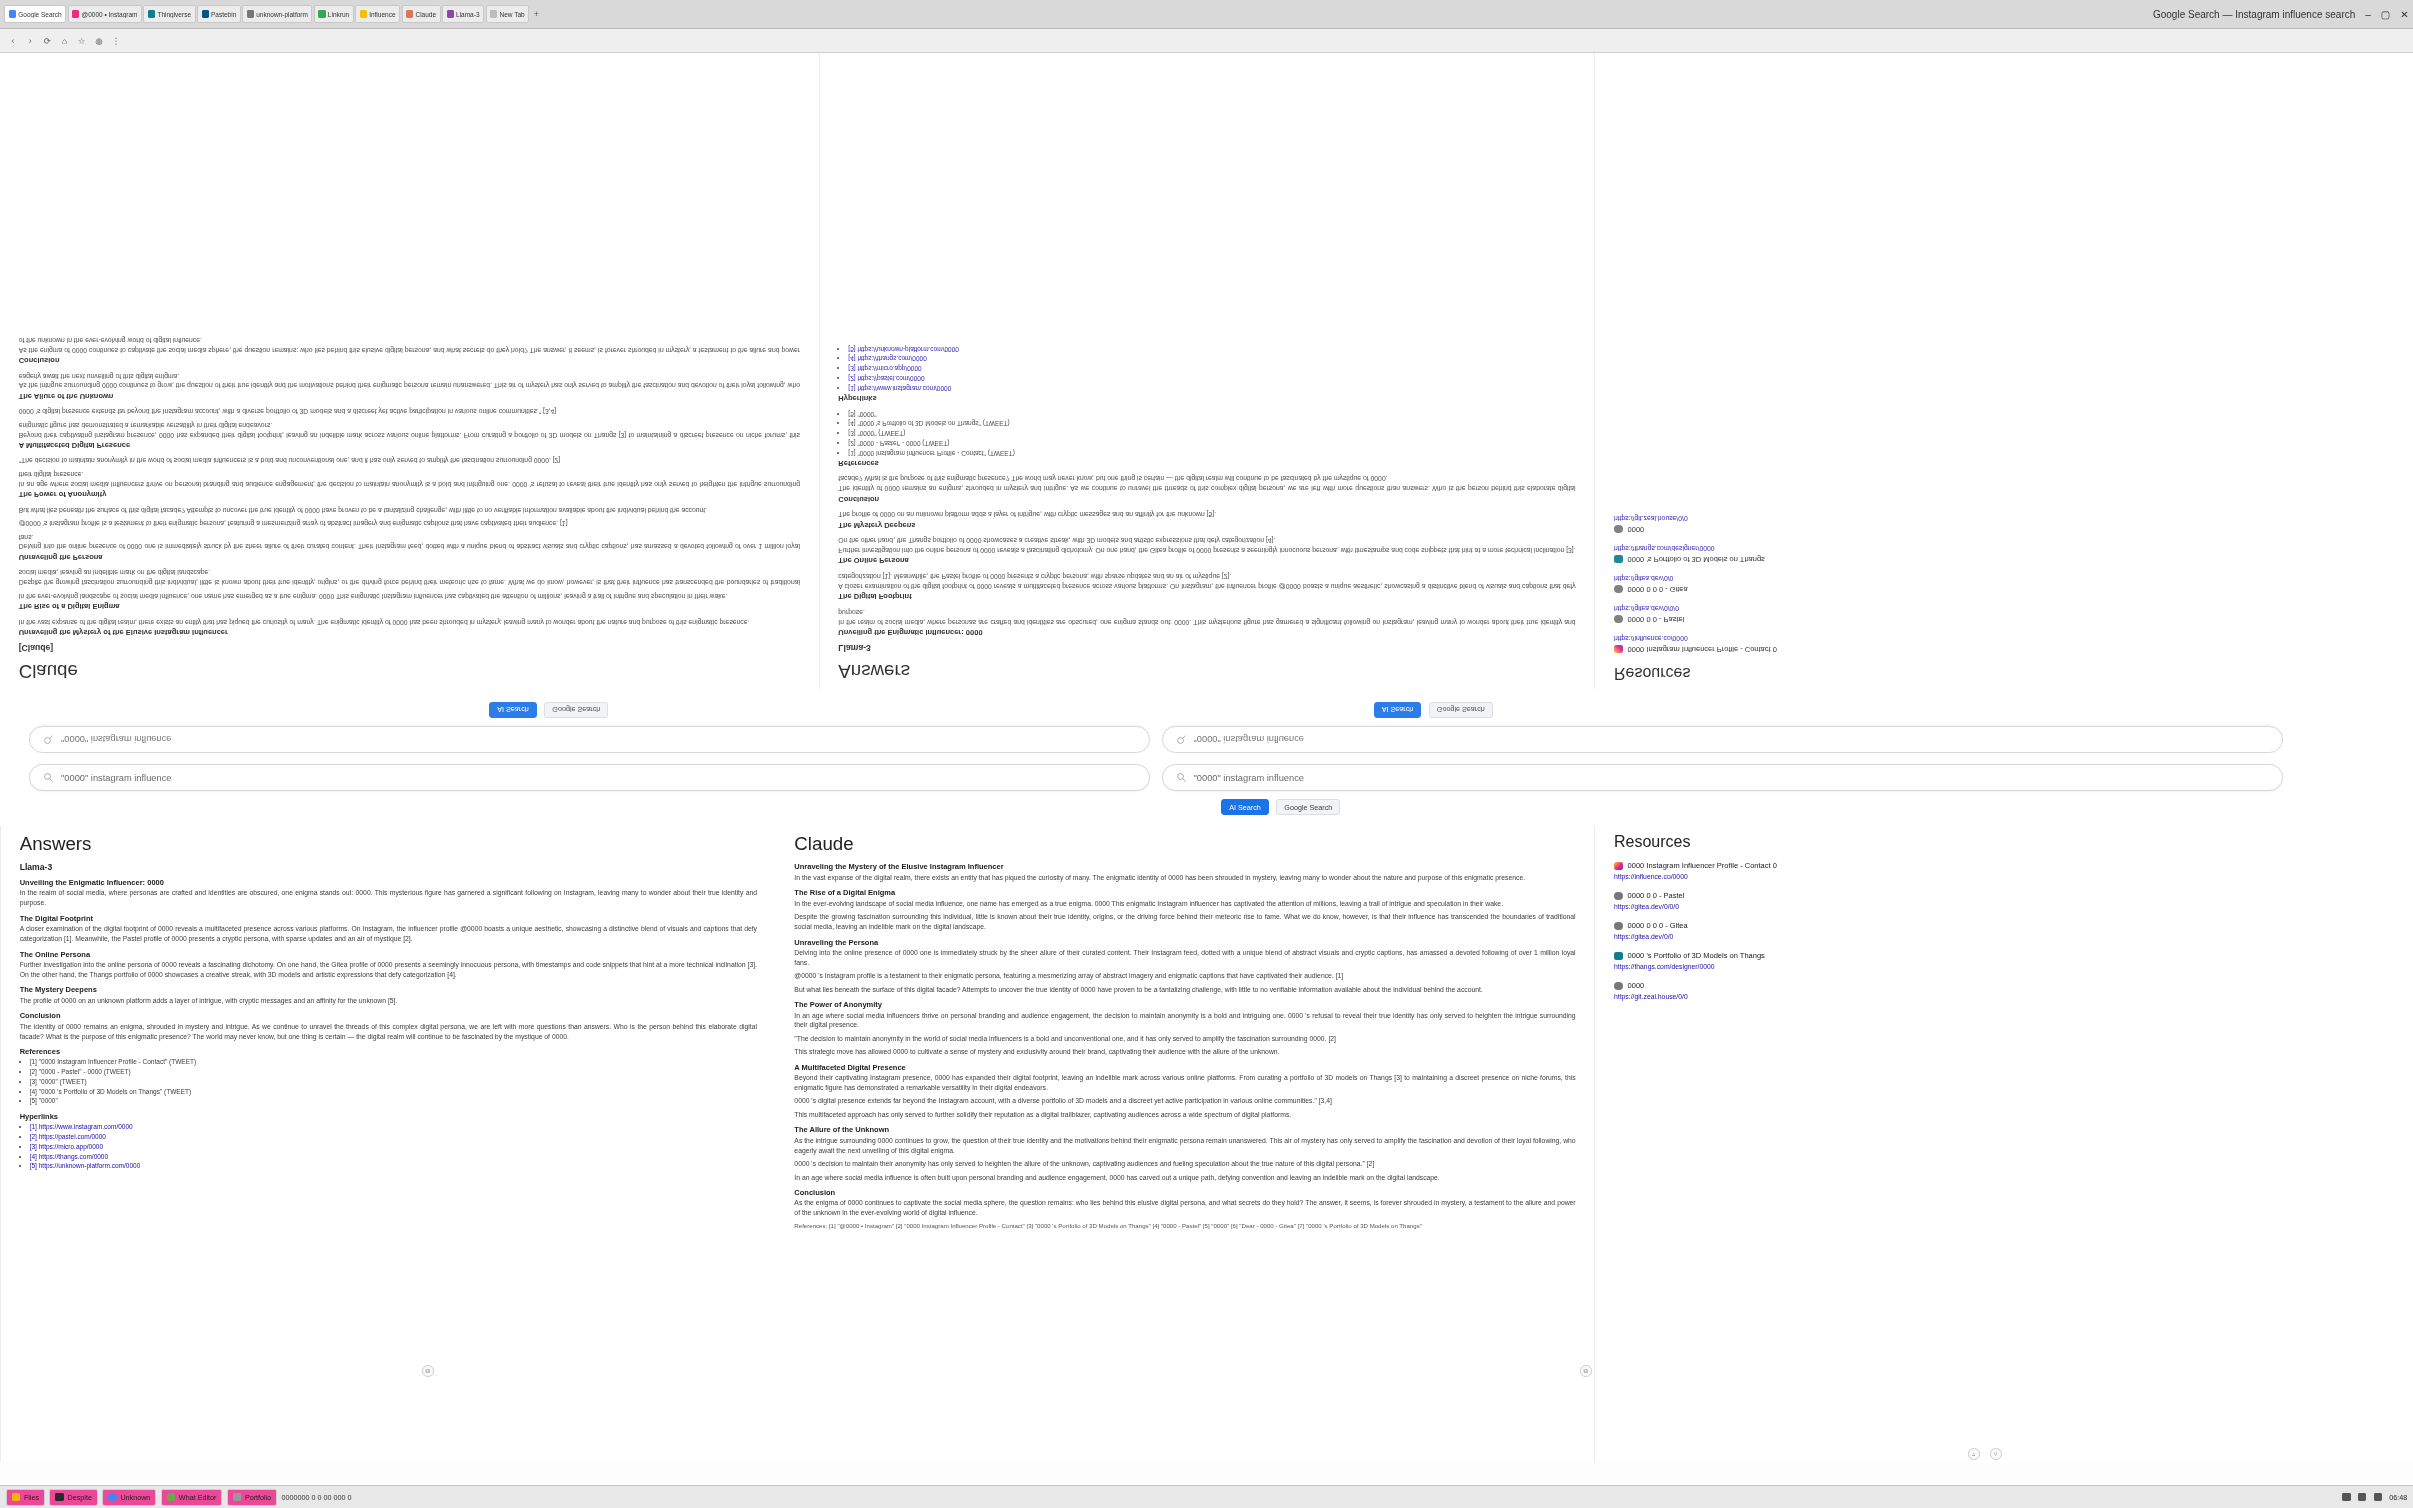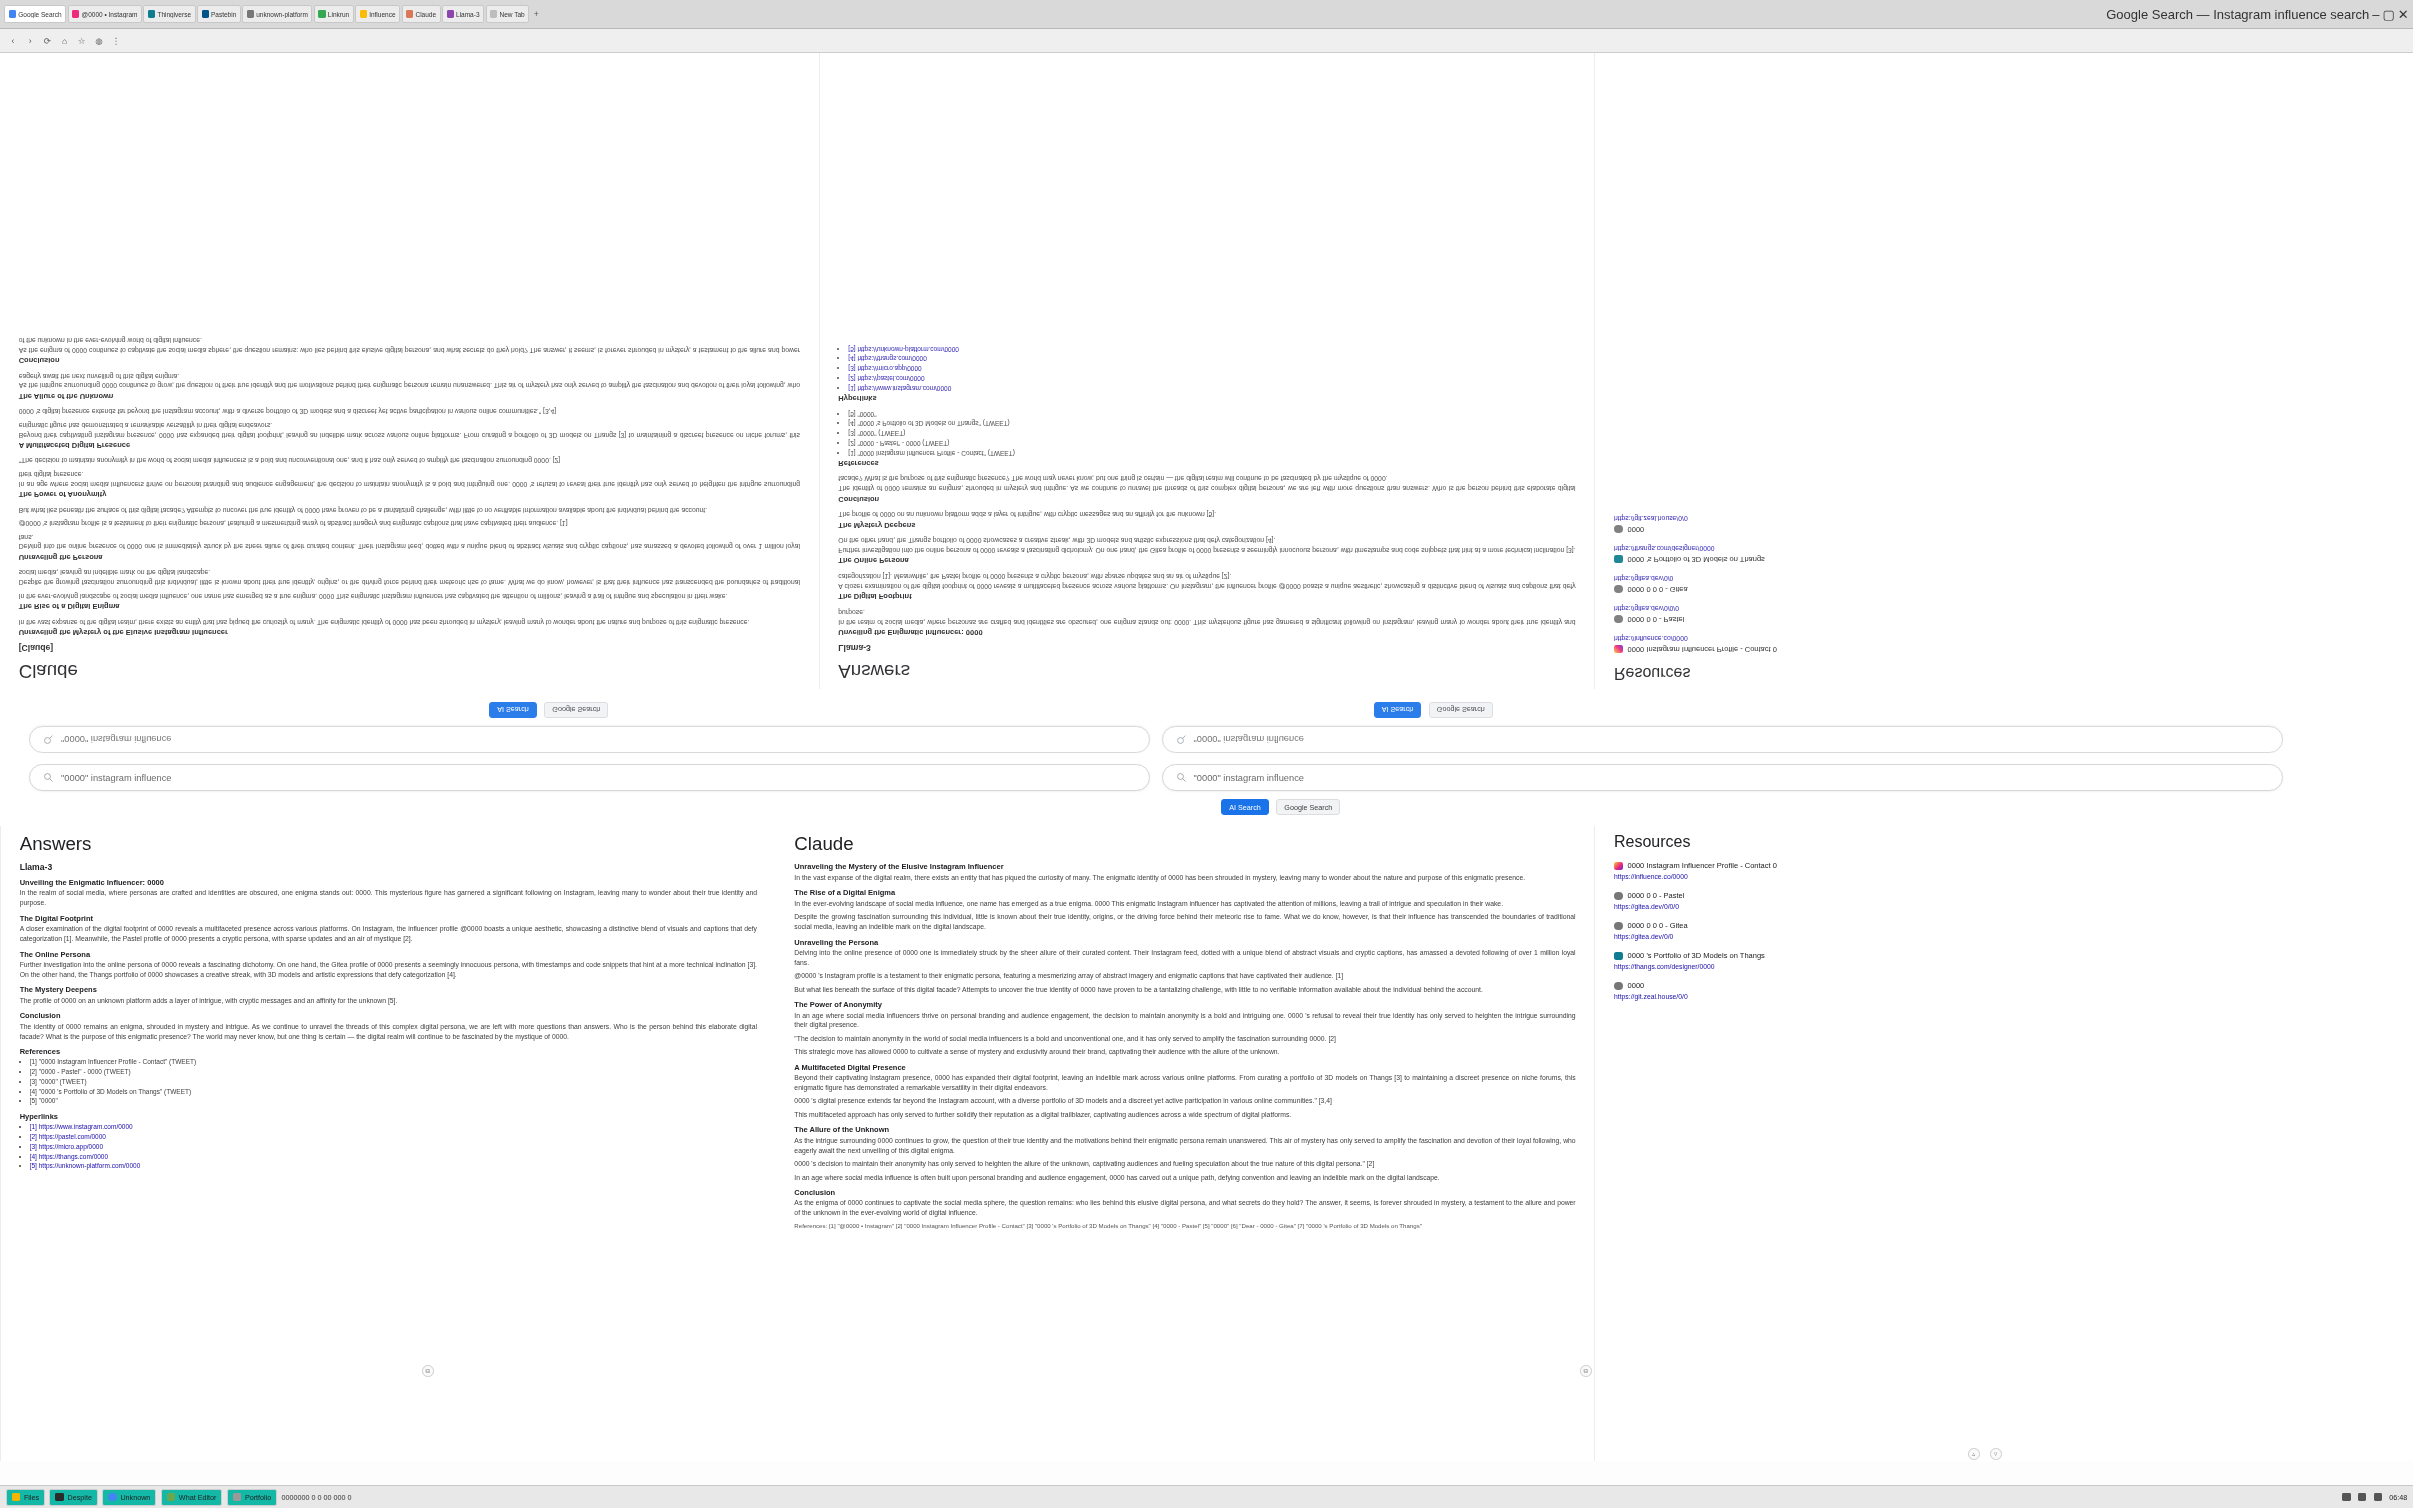--- a/index.html
+++ b/index.html
@@ -29,21 +29,21 @@
   .chrome .tabstrip { display:flex; align-items:center; gap:1.4px; overflow:hidden; }
   .tab-mini {
     display:flex; align-items:center; gap:2.2px;
     height: 18.7px; padding: 0 3.6px;
     background:#ececec; border:0.7px solid #c8c8c8; border-radius:2.2px;
     font-size:6.5px; color:#333; max-width:86px; overflow:hidden;
   }
   .tab-mini.active { background:#fff; }
   .favicon { width:7.2px; height:7.2px; border-radius:1.4px; flex:0 0 auto; }
   .tab-lbl { overflow:hidden; text-overflow:ellipsis; white-space:nowrap; }
-  .chrome-right { margin-left:auto; display:flex; align-items:center; gap:3px; font-size:13px; color:#333;justify-content:center; }
+  .chrome-right { margin-left:auto; display:flex; align-items:center; gap:10px; font-size:10px; color:#333;justify-content:center; }
 
   .toolbar2 {
     height: 24.4px;
     background:#efefef;
     border-bottom:0.7px solid #cdcdcd;
     display:flex; align-items:center; gap:5.7px;
     padding: 0 7.2px;
     font-size:8px;
     overflow:hidden;
   }
@@ -198,21 +198,21 @@
     background:#e8e8e8;
     border-top:0.7px solid #c6c6c6;
     display:flex; align-items:center;
     padding: 0 5.7px;
     gap:4.3px;
     font-size:8px; color:#222;
   }
   .tb-item {
     display:flex;align-items:center;gap:3.6px;
     height:17px;padding:0 5px;border-radius:2.2px;
-    background:#14b8a6;border:0.7px solid #cfcfcf;
+    background:#ec4899;border:0.7px solid #cfcfcf;
     font-size:7.2px;
   }
   .tb-right { margin-left:auto; display:flex; align-items:center; gap:7.2px; font-size:7.2px; }
   .tb-ico { width:8.6px;height:8.6px;border-radius:1.4px; }
 
   .status-left { font-size:7.2px; color:#333; }
 </style>
 </head>
 <body>
 

